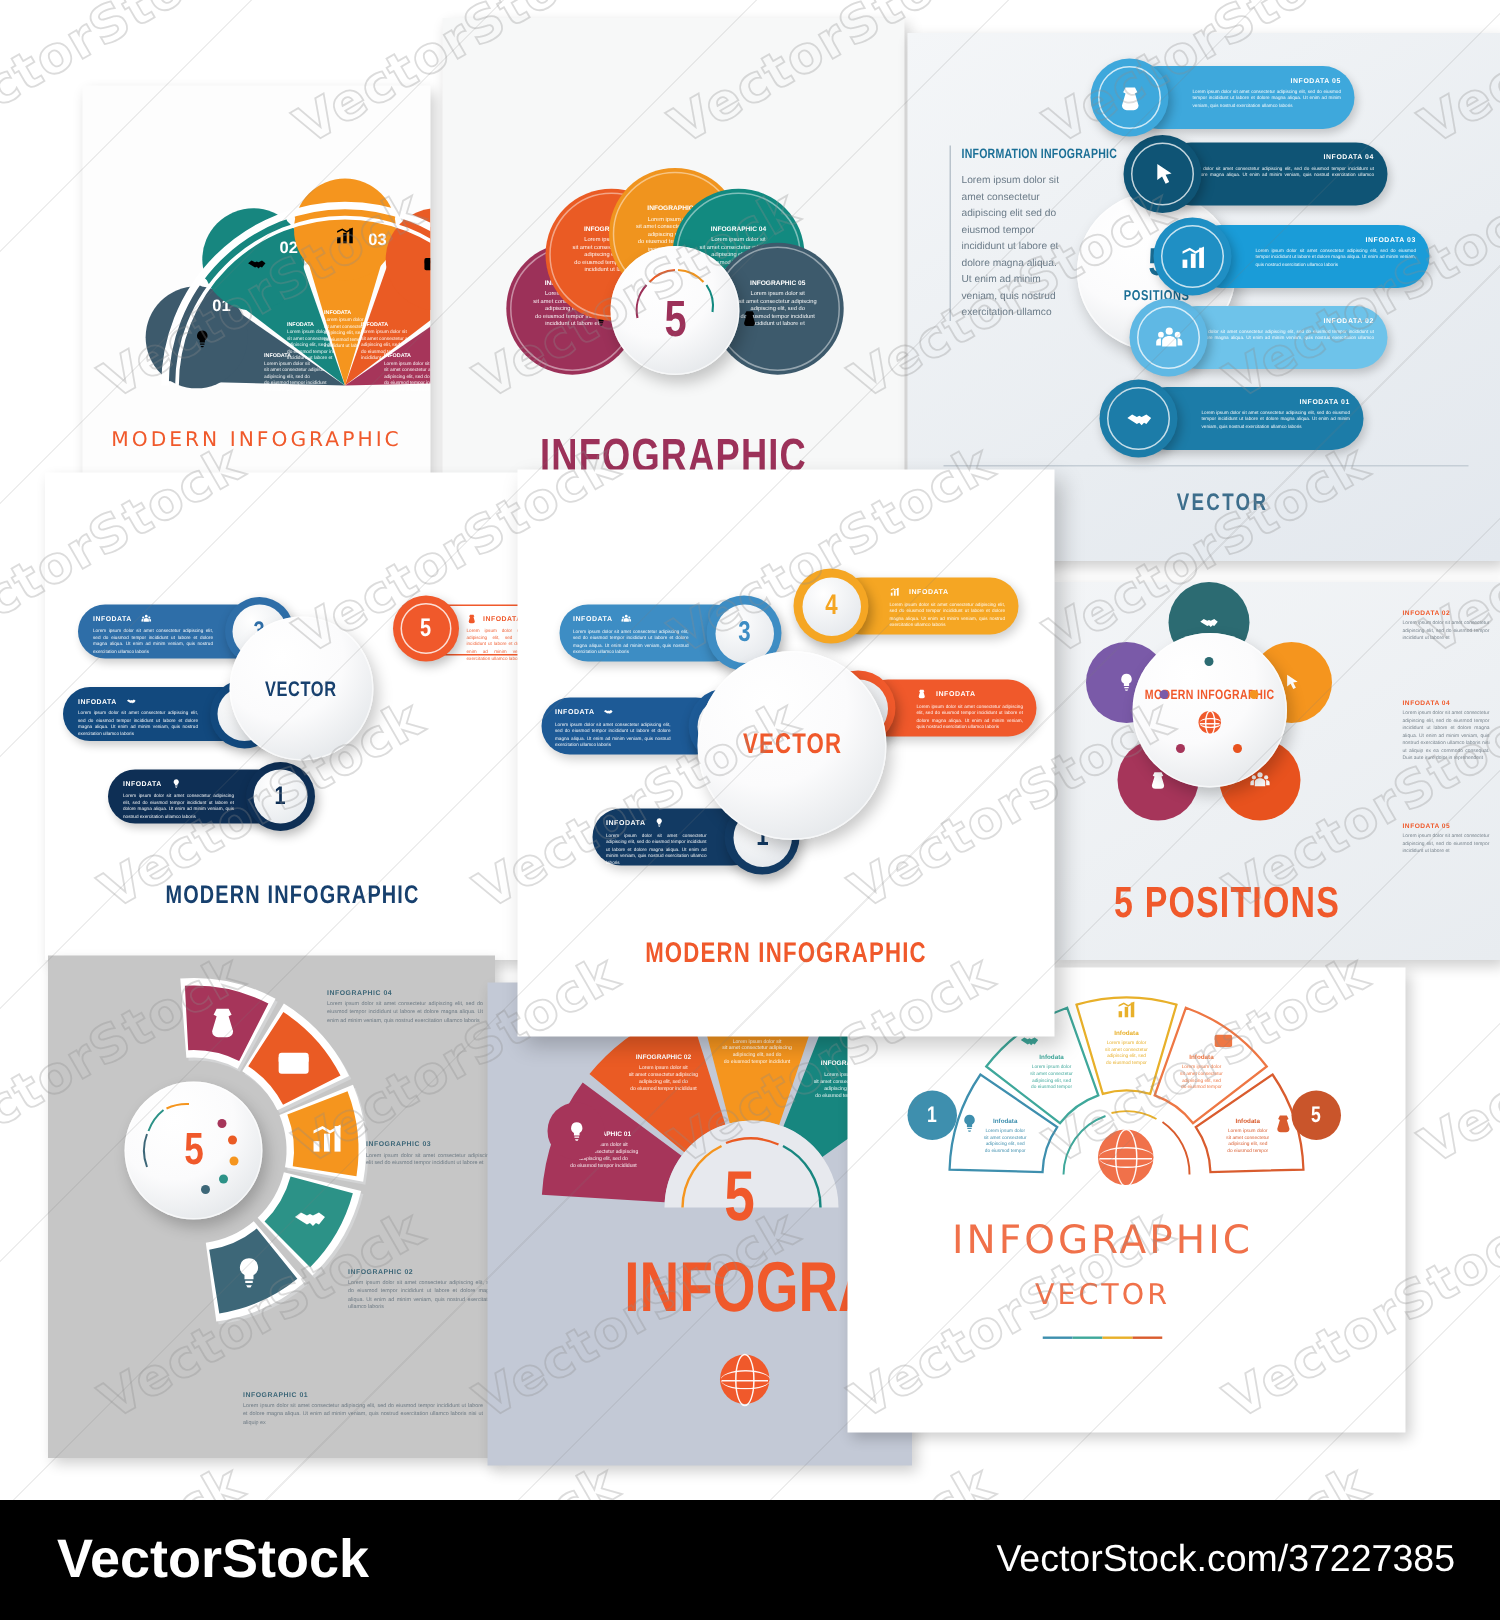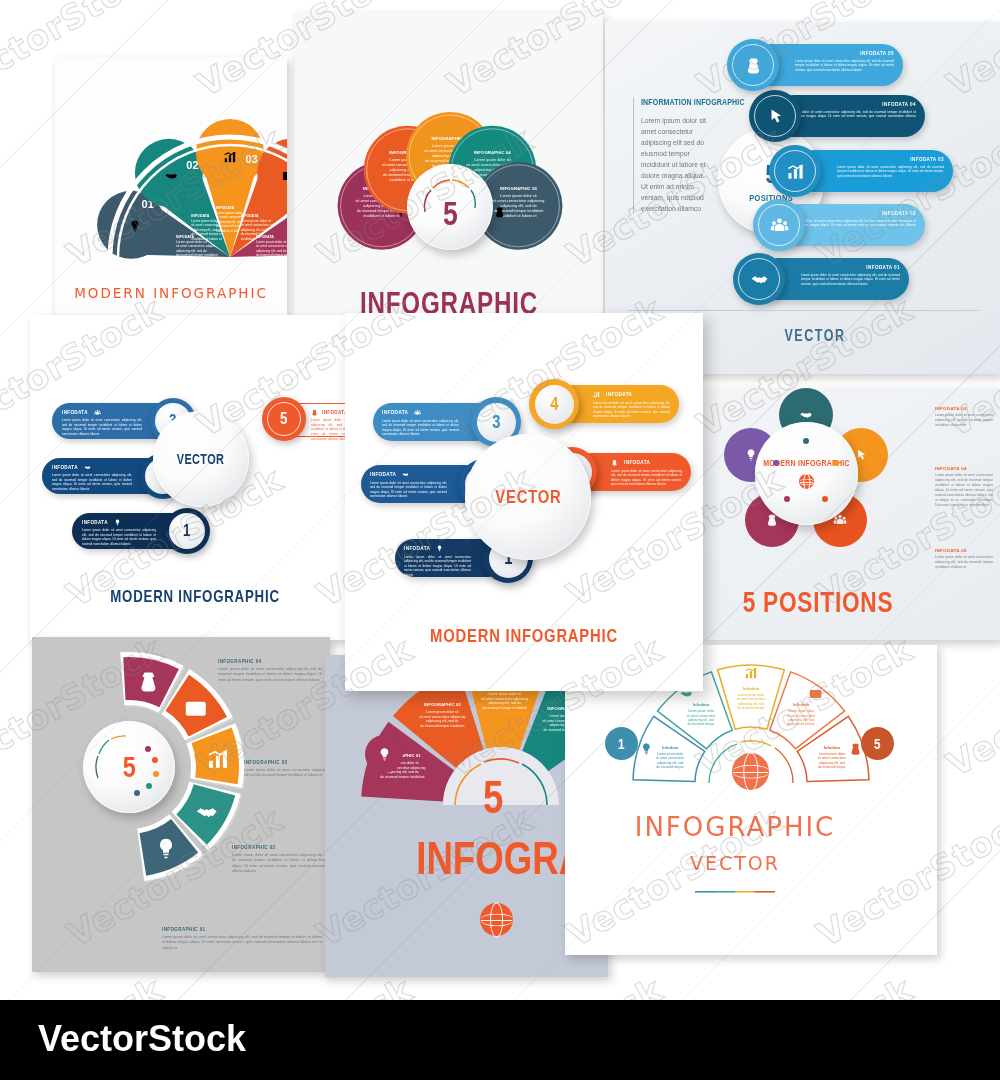--- a/index.html
+++ b/index.html
@@ -830,14 +830,15 @@
         <div class="wm-text" style="left:-60px;top:1090px;">VectorStock</div>
         <div class="wm-text" style="left:190px;top:1090px;">VectorStock</div>
         <div class="wm-text" style="left:440px;top:1090px;">VectorStock</div>
         <div class="wm-text" style="left:690px;top:1090px;">VectorStock</div>
         <div class="wm-text" style="left:940px;top:1090px;">VectorStock</div>
       </div>
 </div>
 
 <div id="footer">
   <div class="brand">VectorStock</div>
+  <div class="url">VectorStock.com/37227385</div>
 </div>
 </div>
 
 </body></html>

